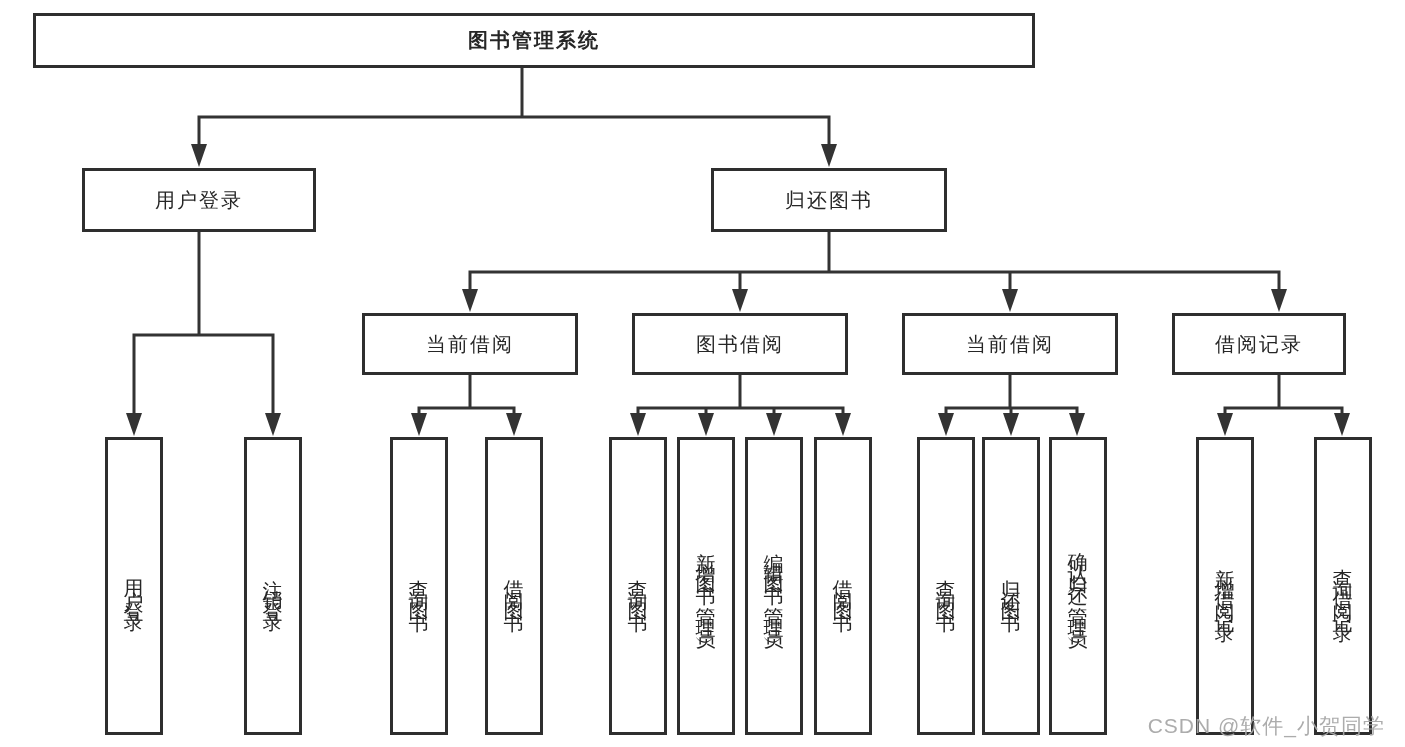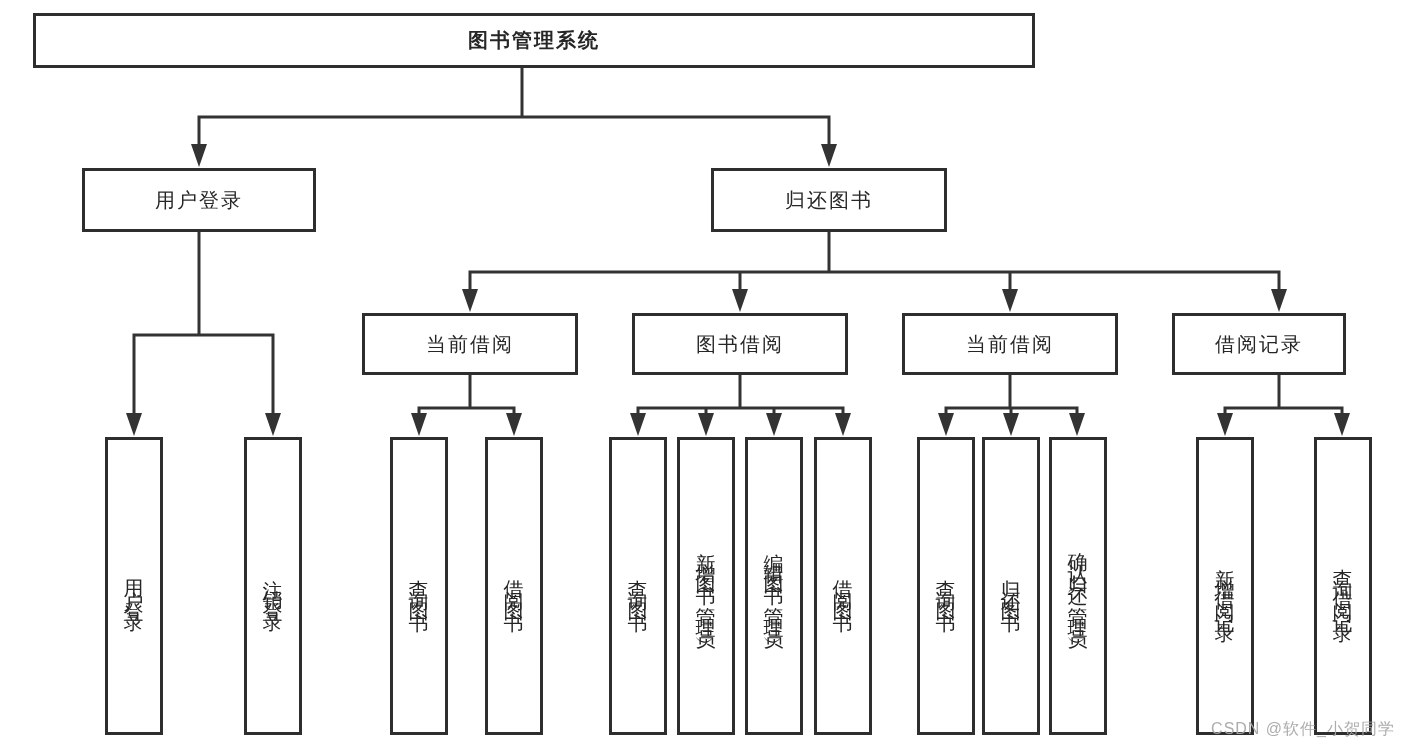--- a/index.html
+++ b/index.html
@@ -27,22 +27,22 @@
     writing-mode:vertical-rl;
     text-orientation:mixed;
     text-align:center;
     font-size:20px;
     letter-spacing:11px;
     line-height:52px;
   }
   .watermark{
     position:absolute;
     z-index:3;
-    right:10px;bottom:7px;
-    font-size:16px;
+    right:20px;bottom:7px;
+    font-size:21px;
     letter-spacing:1px;
     color:rgba(168,168,168,0.95);
     white-space:nowrap;
   }
 </style>
 </head>
 <body>
 
 <div id="stage">
 

